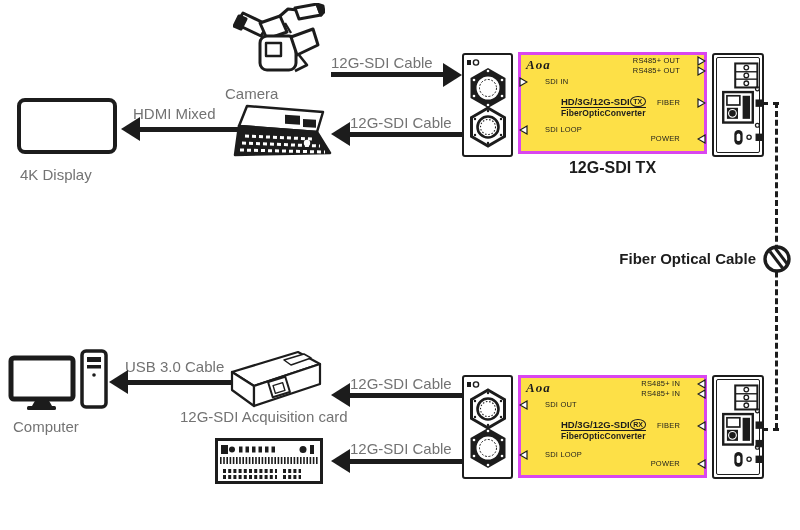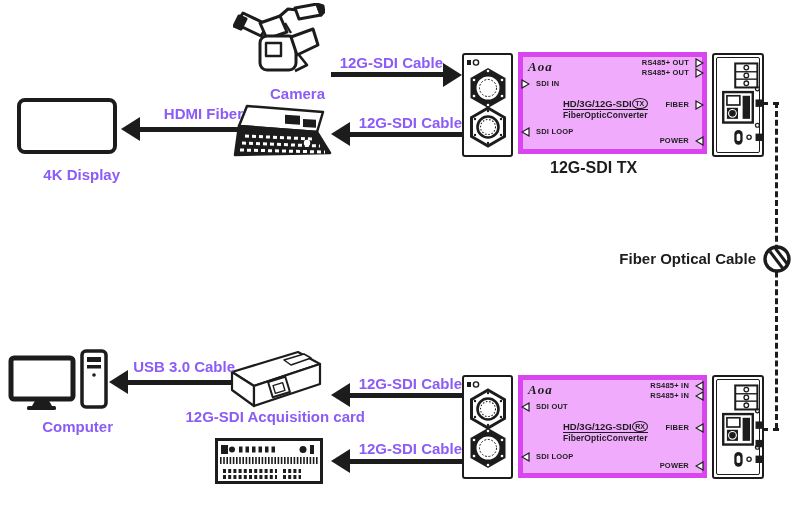--- a/index.html
+++ b/index.html
@@ -1,33 +1,33 @@
 <!DOCTYPE html>
 <html><head>
 <meta charset="utf-8">
 <style>
   html,body{margin:0;padding:0;background:#fff}
   .stage{position:relative;width:800px;height:530px;background:#fff;overflow:hidden;
          font-family:"Liberation Sans",sans-serif;color:#1c1c1c}
   .abs{position:absolute}
-  .cable-label,.device-label{position:absolute;font-weight:700;font-size:15px;text-align:right;white-space:nowrap;color:#8b5cf6}
-  .unit-label{position:absolute;font-weight:700;font-size:16px;white-space:nowrap}
+  .cable-label,.device-label{position:absolute;font-weight:400;font-size:15px;text-align:left;white-space:nowrap;color:#737373}
+  .unit-label{position:absolute;font-weight:700;font-size:16px;text-align:center;white-space:nowrap}
   .fiber-label{position:absolute;font-weight:600;font-size:15px;text-align:right;white-space:nowrap}
   .shaft{position:absolute;height:5px;background:#1c1c1c}
   .head-l{position:absolute;width:0;height:0;border-style:solid;border-width:12px 19px 12px 0;
           border-color:transparent #1c1c1c transparent transparent}
   .head-r{position:absolute;width:0;height:0;border-style:solid;border-width:12px 0 12px 19px;
           border-color:transparent transparent transparent #1c1c1c}
   .panel{position:absolute;border:2px solid #1c1c1c;border-radius:3px;background:#fff;box-sizing:border-box}
   .panel-inner{position:absolute;inset:2px;border:1.5px solid #1c1c1c;border-radius:2px}
-  .mainbox{position:absolute;border:5px solid #d946ef;background:#f0abfc;box-sizing:border-box}
+  .mainbox{position:absolute;border:3px solid #d946ef;background:#fde047;box-sizing:border-box}
   .box-inner{position:relative;width:100%;height:100%}
   .brand{position:absolute;left:5px;top:2px;font-family:"Liberation Serif",serif;font-style:italic;
          font-weight:700;font-size:13px;letter-spacing:1px}
-  .port-label{position:absolute;display:flex;align-items:center;gap:6px;font-size:7.5px;font-weight:700;
+  .port-label{position:absolute;display:flex;align-items:center;gap:17px;font-size:7.5px;font-weight:400;
               white-space:nowrap;line-height:8px;letter-spacing:.2px}
   .tri{flex:0 0 auto;display:block}
   .model-wrap{position:absolute;left:40px;top:41px;font-weight:700}
   .model-line1{display:flex;align-items:center;gap:0;font-size:9.5px;border-bottom:1.5px solid #1c1c1c;
                padding-bottom:0}
   .model-tag{font-size:7px;border:1.5px solid #1c1c1c;border-radius:50%;padding:0 2.5px;line-height:9px}
   .model-line2{font-size:8.5px;letter-spacing:.1px}
   .dash-v{position:absolute;border-left:3px dashed #1c1c1c}
   .dash-h{position:absolute;border-top:3px dashed #1c1c1c}
   .display-icon{position:absolute;border:4px solid #1c1c1c;border-radius:8px;background:#fff;box-sizing:border-box}
@@ -116,21 +116,21 @@
   </svg>
 
   <div class="cable-label" style="left:331px;top:54px;width:112px">12G-SDI Cable</div>
   <div class="shaft" style="left:331px;top:72px;width:113px"></div>
   <div class="head-r" style="left:443px;top:63px"></div>
 
   <div class="cable-label" style="left:350px;top:114px;width:112px">12G-SDI Cable</div>
   <div class="shaft" style="left:349px;top:132px;width:113px"></div>
   <div class="head-l" style="left:331px;top:122px"></div>
 
-  <div class="cable-label" style="left:133px;top:105px;width:110px">HDMI Fiber</div>
+  <div class="cable-label" style="left:133px;top:105px;width:110px">HDMI Mixed</div>
   <div class="shaft" style="left:139px;top:127px;width:104px"></div>
   <div class="head-l" style="left:121px;top:117px"></div>
 
   <div class="cable-label" style="left:125px;top:358px;width:110px">USB 3.0 Cable</div>
   <div class="shaft" style="left:127px;top:380px;width:105px"></div>
   <div class="head-l" style="left:109px;top:370px"></div>
 
   <div class="cable-label" style="left:350px;top:375px;width:112px">12G-SDI Cable</div>
   <div class="shaft" style="left:349px;top:393px;width:113px"></div>
   <div class="head-l" style="left:331px;top:383px"></div>

